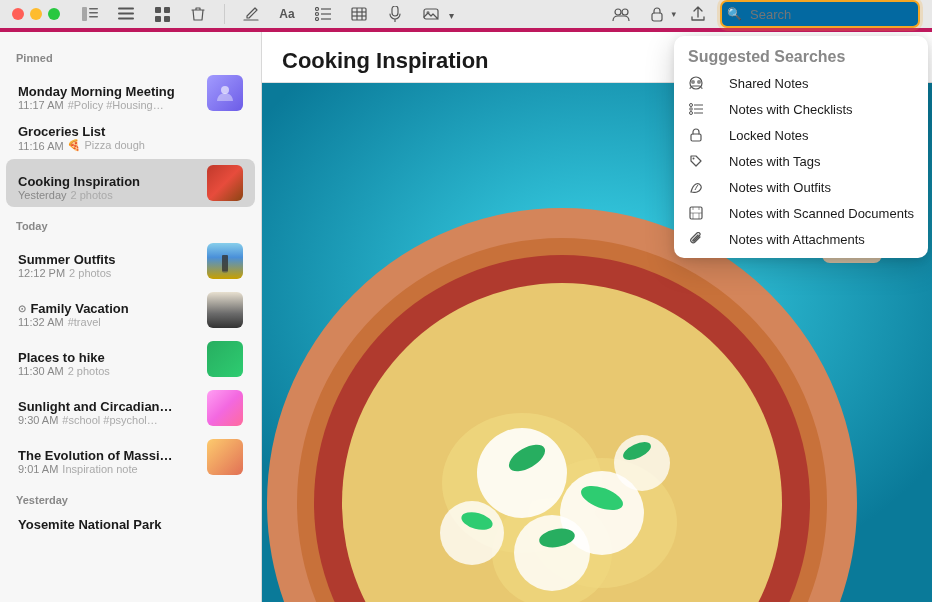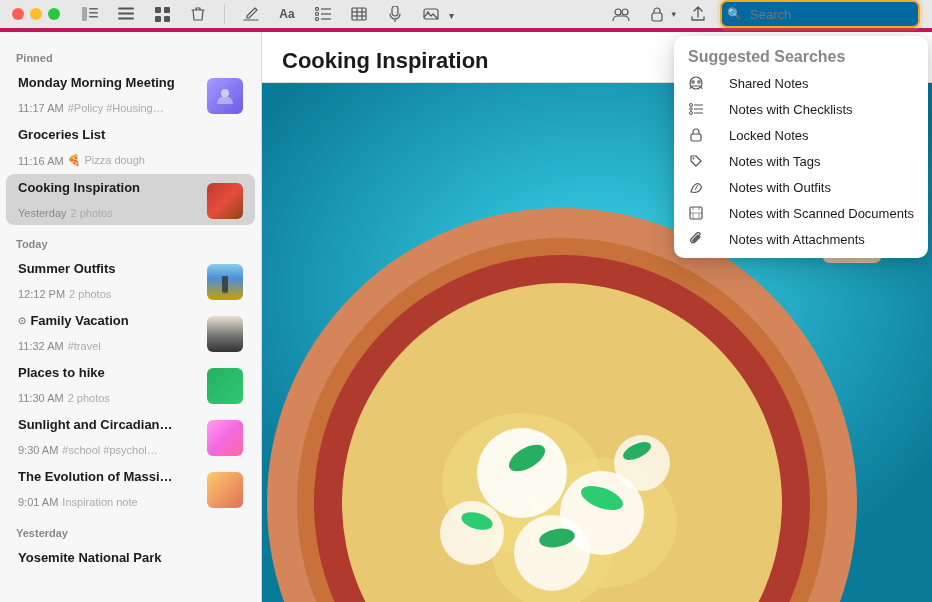--- a/index.html
+++ b/index.html
@@ -125,21 +125,20 @@
     }
     .note-subtitle {
       font-size: 11px;
       color: #888;
       white-space: nowrap;
       overflow: hidden;
       text-overflow: ellipsis;
       display: flex;
       align-items: center;
       gap: 4px;
-      margin-top: 12px;
     }
     .note-subtitle .time { color: #888; }
     .note-subtitle .detail { color: #aaa; }
 
     
     .thumb-pizza {
       width: 36px; height: 36px; border-radius: 6px;
       background: linear-gradient(135deg, #c0392b 0%, #e74c3c 50%, #8B4513 100%);
       flex-shrink: 0;
     }

